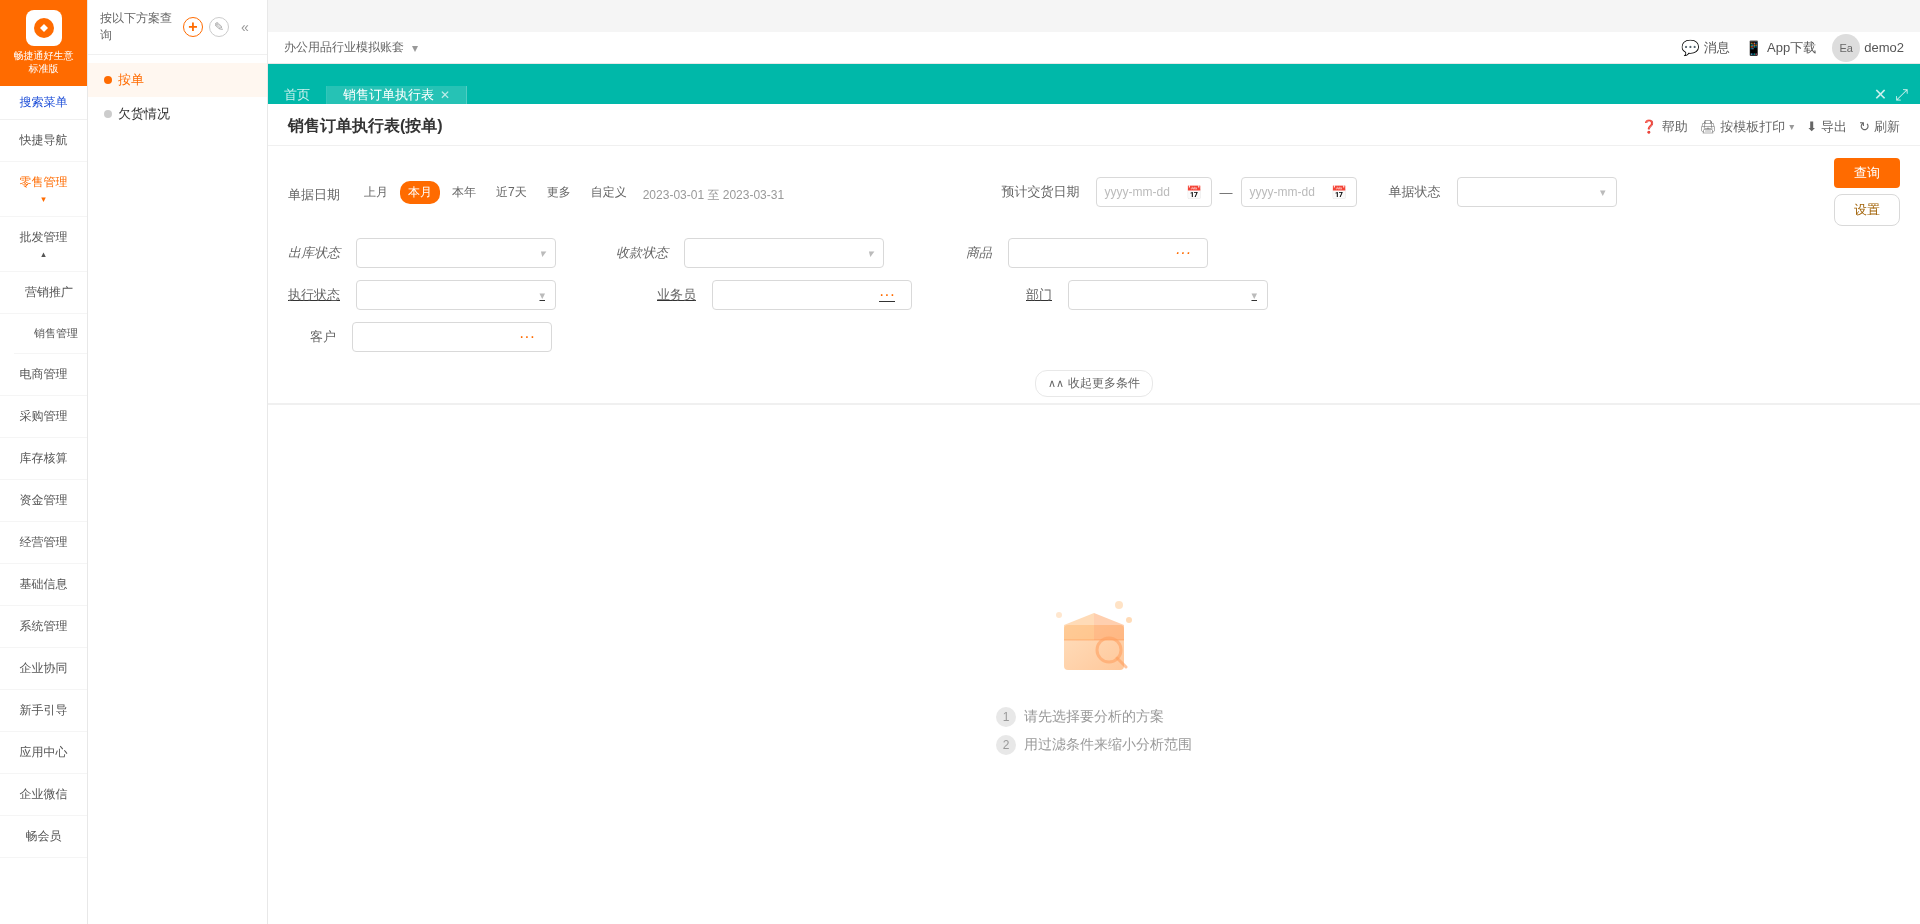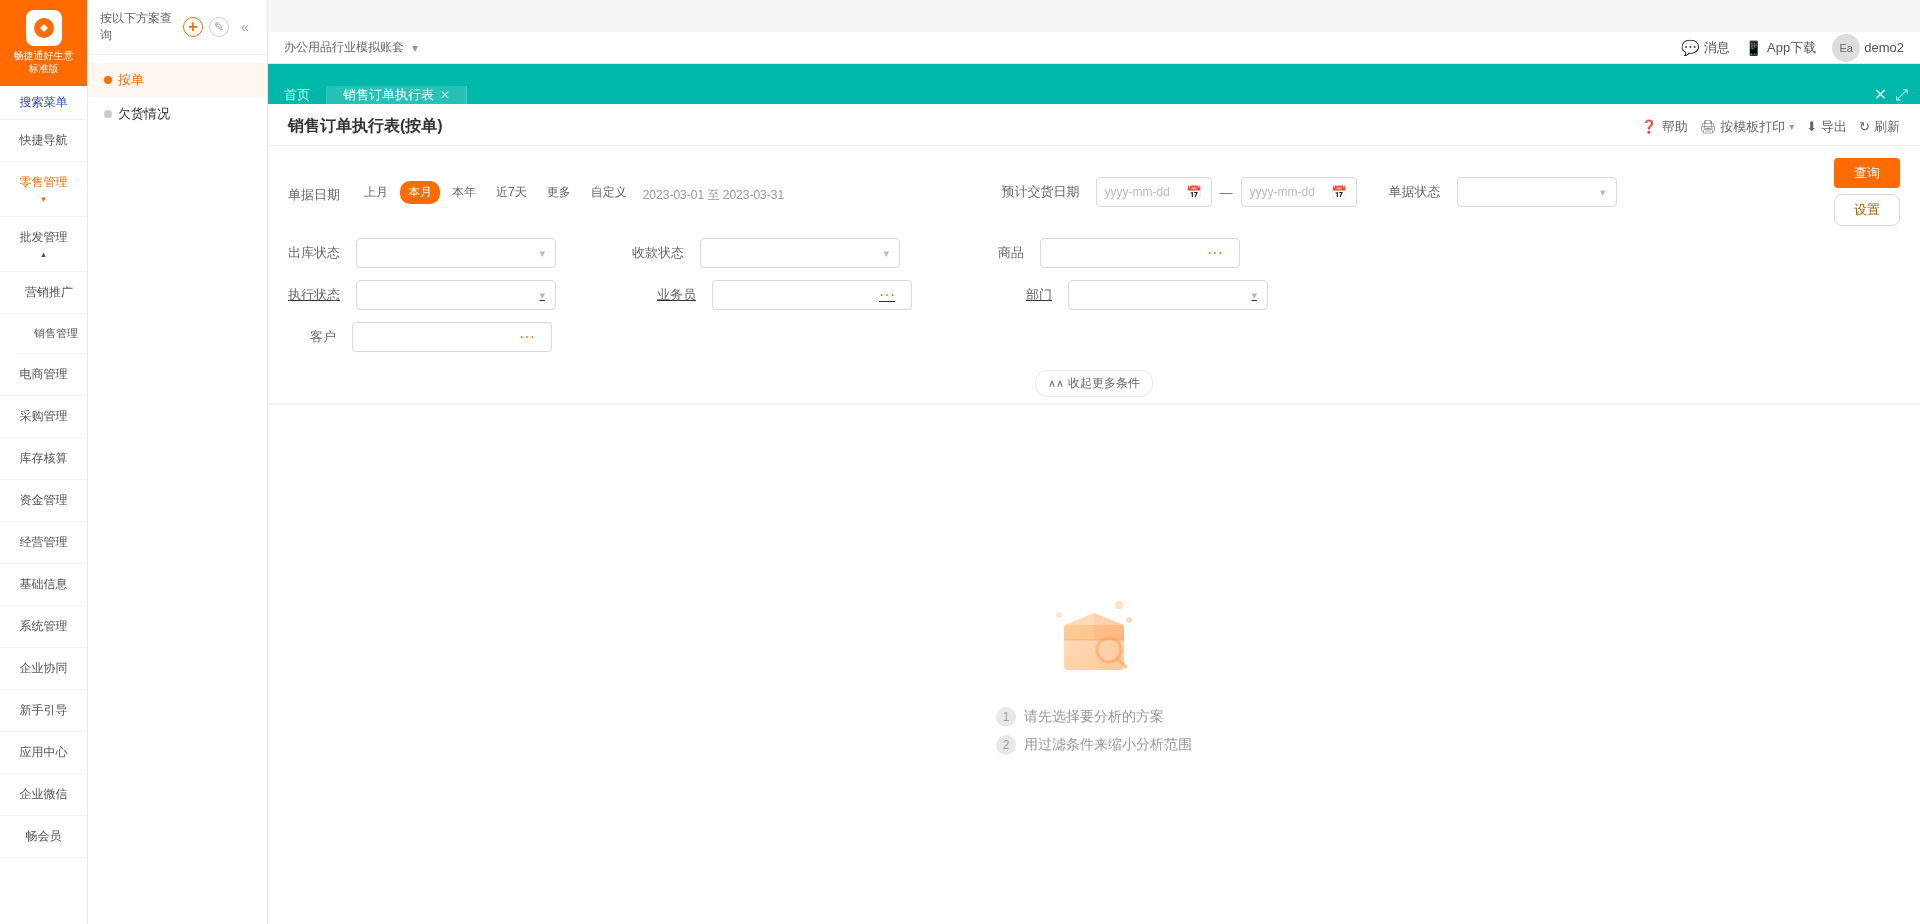--- a/index.html
+++ b/index.html
@@ -279,21 +279,21 @@
               <span class="caret">▾</span>
             </div>
           </div>
 
           <div style="display:flex;flex-direction:column;gap:6px;margin-left:auto;">
             <button class="query-btn">查询</button>
             <button class="settings-btn">设置</button>
           </div>
         </div>
 
-        <div style="display:flex;align-items:center;gap:16px;padding-bottom:12px;">
+        <div style="display:flex;align-items:center;padding-bottom:12px;font-style:italic;">
           <div style="display:flex;align-items:center;gap:8px;">
             <span class="fl">出库状态</span>
             <div style="width:200px;height:30px;border:1px solid #d9d9d9;border-radius:4px;display:flex;align-items:center;justify-content:space-between;padding:0 10px;cursor:pointer;background:#fff;">
               <span style="color:#bbb;"></span>
               <span class="caret">▾</span>
             </div>
           </div>
           <div style="display:flex;align-items:center;gap:8px;margin-left:60px;">
             <span class="fl">收款状态</span>
             <div style="width:200px;height:30px;border:1px solid #d9d9d9;border-radius:4px;display:flex;align-items:center;justify-content:space-between;padding:0 10px;cursor:pointer;background:#fff;">

